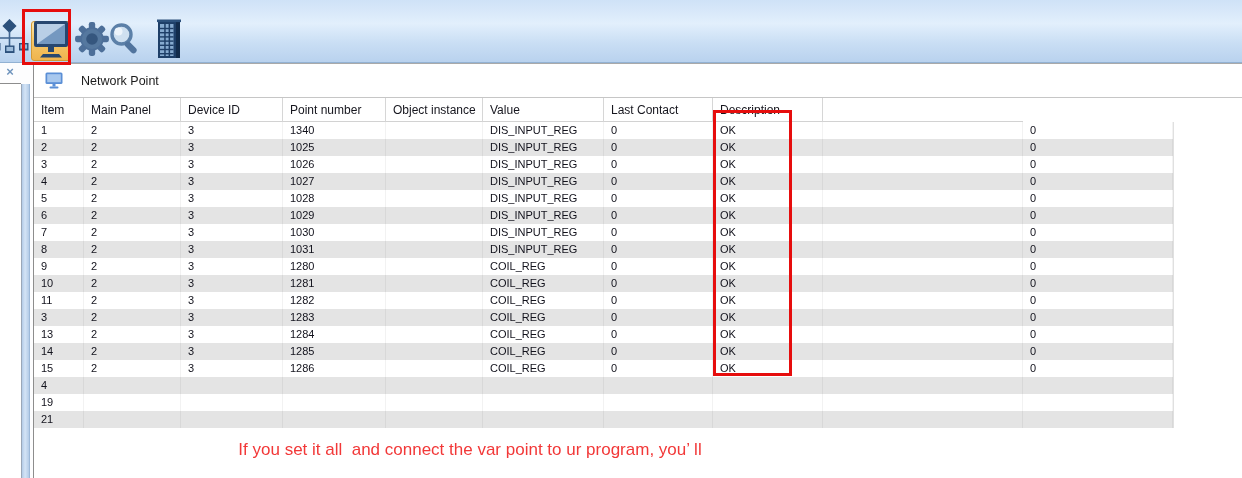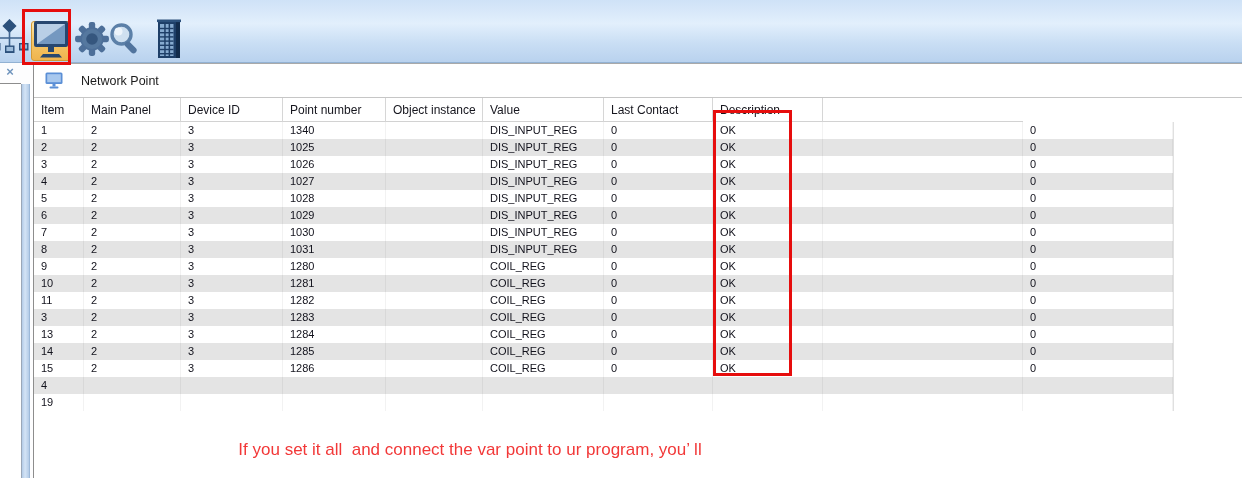--- a/index.html
+++ b/index.html
@@ -396,20 +396,33 @@
           <div class="cell"></div>
           <div class="cell"></div>
           <div class="cell"></div>
           <div class="cell"></div>
           <div class="cell"></div>
           <div class="cell"></div>
           <div class="cell"></div>
           <div class="cell"></div>
           <div class="cell filler"></div>
         </div>
+        <div class="trow">
+          <div class="cell">21</div>
+          <div class="cell"></div>
+          <div class="cell"></div>
+          <div class="cell"></div>
+          <div class="cell"></div>
+          <div class="cell"></div>
+          <div class="cell"></div>
+          <div class="cell"></div>
+          <div class="cell"></div>
+          <div class="cell"></div>
+          <div class="cell filler"></div>
+        </div>
       </div>
   </div>
 </div>
 
 <div class="annot-box" id="annot-toolbar-box"></div>
 <div class="annot-box" id="annot-status-box"></div>
 <div class="annot-note">
   <div>If you set it all  and connect the var point to ur program, you’ ll</div>
   
 </div>

